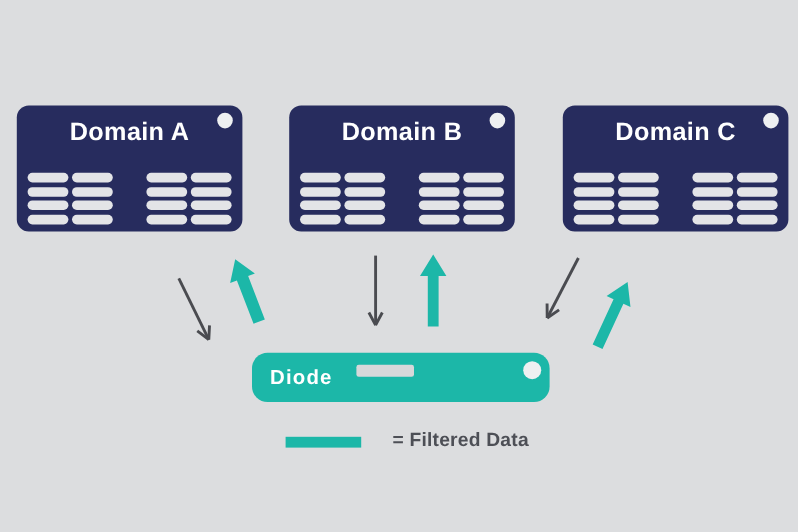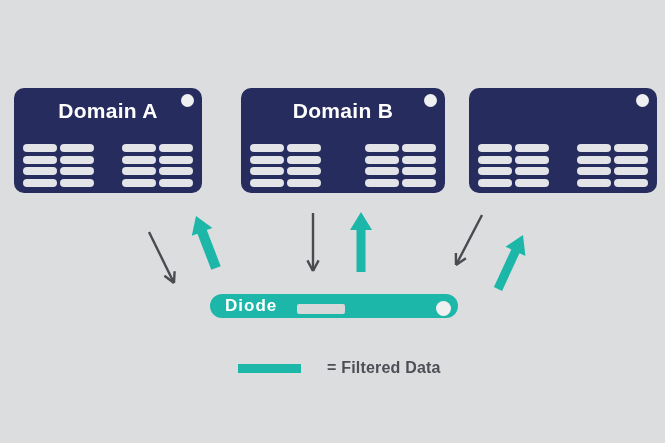--- a/index.html
+++ b/index.html
@@ -26,21 +26,21 @@
     overflow:hidden;
   }
   
   .domain-box{
     position:absolute;
     top:88px;width:188px;height:105px;
     background:var(--navy);
     border-radius:10px;
   }
   .domain-box.a{left:14px;}
-  .domain-box.b{left:241px;padding-left:16px;}
+  .domain-box.b{left:241px;}
   .domain-box.c{left:469px;}
   .domain-title{
     position:absolute;top:10px;left:0;right:0;
     text-align:center;
     color:var(--text_white);
     font-size:21px;font-weight:bold;letter-spacing:.3px;
     line-height:26px;
   }
   .corner-dot{
     position:absolute;top:6px;right:8px;
@@ -62,21 +62,21 @@
     border-radius:4px;
   }
   
   .arrows{
     position:absolute;inset:0;
     pointer-events:none;
   }
   
   .diode-box{
     position:absolute;
-    left:210px;top:294px;width:248px;height:24px;
+    left:210px;top:294px;width:248px;height:41px;
     background:var(--teal);
     border-radius:13px;
   }
   .diode-label{
     position:absolute;left:15px;top:0;bottom:0;
     display:flex;align-items:center;
     color:var(--text_white);
     font-size:17px;font-weight:bold;letter-spacing:1px;
   }
   .diode-slot{
@@ -156,20 +156,21 @@
           <div class="bar"></div>
           <div class="bar"></div>
           <div class="bar"></div>
           <div class="bar"></div>
           <div class="bar"></div>
         </div>
     </div>
   </div>
 
   <div class="domain-box c">
+    <div class="domain-title">Domain C</div>
     <span class="corner-dot"></span>
     <div class="bar-area">
       <div class="bar-grid">
           <div class="bar"></div>
           <div class="bar"></div>
           <div class="bar"></div>
           <div class="bar"></div>
           <div class="bar"></div>
           <div class="bar"></div>
           <div class="bar"></div>

